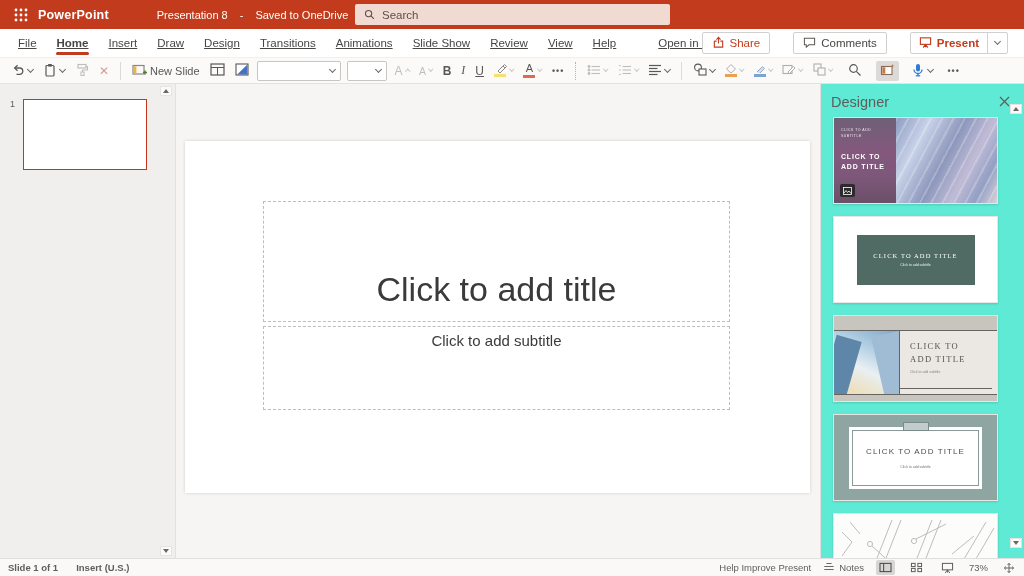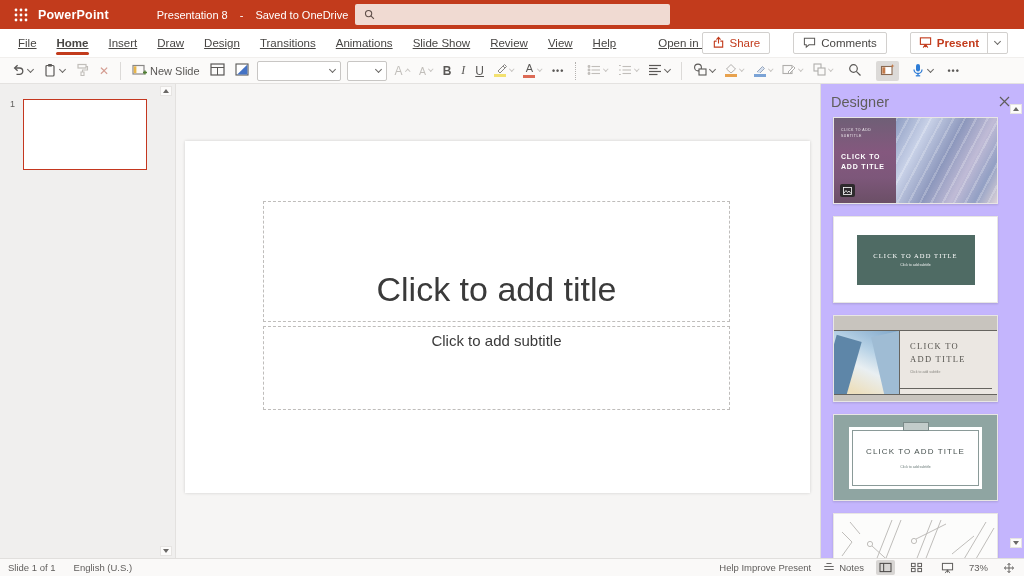--- a/index.html
+++ b/index.html
@@ -68,21 +68,21 @@
 
   .canvas { flex:1; position:relative; background:#F6F5F4; }
   .slide { position:absolute; left:9px; top:57px; width:625px; height:352px; background:#fff; box-shadow:0 0 3px rgba(0,0,0,.16); }
   .ph { position:absolute; border:1px dashed #BFBDBB; cursor:text; }
   .ph-title { left:78px; top:60px; width:467px; height:121px; display:flex; align-items:flex-end; justify-content:center; padding-bottom:12px; }
   .ph-title span { font-size:34px; font-weight:300; color:#3a3a3a; }
   .ph-sub { left:78px; top:185px; width:467px; height:84px; text-align:center; padding-top:5px; }
   .ph-sub span { font-size:15px; color:#3a3a3a; }
 
   
-  .designer { width:204px; background:#c4b5fd; border-left:1px solid #E1DFDD; position:relative; overflow:hidden; }
+  .designer { width:204px; background:#5eead4; border-left:1px solid #E1DFDD; position:relative; overflow:hidden; }
   .designer-header { display:flex; justify-content:space-between; align-items:center; padding:7px 12px 4px 10px; }
   .designer-title { font-size:14.5px; color:#605E5C; }
   .close-x { cursor:pointer; padding:2px; }
   .cards { position:absolute; left:12px; top:33px; width:165px; display:flex; flex-direction:column; gap:12px; }
   .card { width:165px; height:87px; background:#fff; border:1px solid #E8E6E4; box-shadow:0 1px 2px rgba(0,0,0,.14); overflow:hidden; position:relative; cursor:pointer; }
 
   .c1 { display:flex; }
   .c1-left { width:62px; position:relative; color:#fff; padding:9px 6px 0 7px;
     background:linear-gradient(180deg,#6F5F76 0%,#84587E 40%,#7D577A 70%,#6B4F66 100%); }
   .c1-sub { font-size:3.5px; letter-spacing:.5px; text-transform:uppercase; opacity:.85; line-height:1.8; width:80%; }
@@ -115,21 +115,21 @@
   .c4-card { position:relative; width:133px; height:62px; background:#fff; display:flex; flex-direction:column; align-items:center; justify-content:center; gap:9px; }
   .c4-frame { position:absolute; inset:3px; border:1px solid #8A9A98; pointer-events:none; }
   .c4-tab { position:absolute; top:-5px; left:50%; transform:translateX(-50%); width:26px; height:9px; background:#C2CCCA; border:1px solid #7A8A88; }
   .c4-title { font-size:8px; letter-spacing:1.1px; color:#47514F; }
   .c4-sub { font-size:3.5px; color:#6A7A78; }
 
   .c5 { background:#FCFCFB; }
 
   
   .statusbar { height:18px; background:#FAF9F8; border-top:1px solid #E1DFDD; display:flex; align-items:center; font-size:9.5px; color:#605E5C; padding:0 8px; position:relative; }
-  .sb-left { display:flex; gap:18px; }
+  .sb-left { display:flex; gap:18px;font-weight:bold; }
   .sb-right { position:absolute; right:6px; display:flex; align-items:center; gap:12px; }
   .sb-group { display:flex; align-items:center; gap:4px; cursor:pointer; }
   .sb-view { display:flex; align-items:center; justify-content:center; padding:2px 3px; border-radius:2px; cursor:pointer; }
   .sb-view.active { background:#D8D6D4; }
 </style>
 </head>
 <body>
 
 <div class="screen">
 
@@ -156,20 +156,21 @@
       <span>Saved to OneDrive</span>
       <span class="chv white"></span>
     </div>
     <div class="searchbox">
       <span>
         <svg width="11" height="11" viewBox="0 0 12 12">
             <circle cx="5" cy="5" r="3.4" fill="none" stroke="#5f4f4a" stroke-width="1.2"></circle>
             <line x1="7.6" y1="7.6" x2="10.8" y2="10.8" stroke="#5f4f4a" stroke-width="1.2"></line>
           </svg>
       </span>
+      <input type="text" placeholder="Search" style="">
     </div>
   </header>
 
   <nav class="menubar">
     <div class="tab">
         <span>File</span>
       </div>
     <div class="tab active">
         <span>Home</span>
       </div>
@@ -566,21 +567,21 @@
         </div>
       <div class="scroll-btn" style="right:2px; bottom:10px;">
           <div class="tri-dn"></div>
         </div>
     </aside>
   </div>
 
   <footer class="statusbar">
     <div class="sb-left">
       <span>Slide 1 of 1</span>
-      <span>English (U.S.)</span>
+      <span>Insert (U.S.)</span>
     </div>
     <div class="sb-right">
       <span>Help Improve Present</span>
       <div class="sb-group">
         <span>
           <svg width="12" height="11" viewBox="0 0 14 12">
               <g stroke="#605E5C" stroke-width="1.1">
                 <line x1="4" y1="2.5" x2="10" y2="2.5"></line>
                 <line x1="1.5" y1="6" x2="12.5" y2="6"></line>
                 <line x1="1.5" y1="9.5" x2="12.5" y2="9.5"></line>

